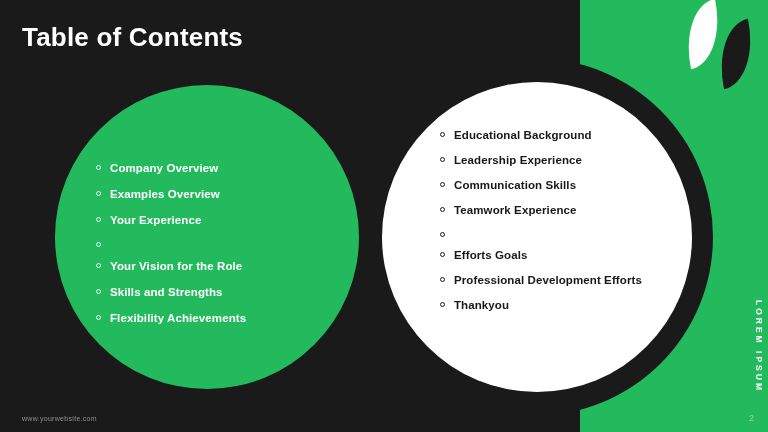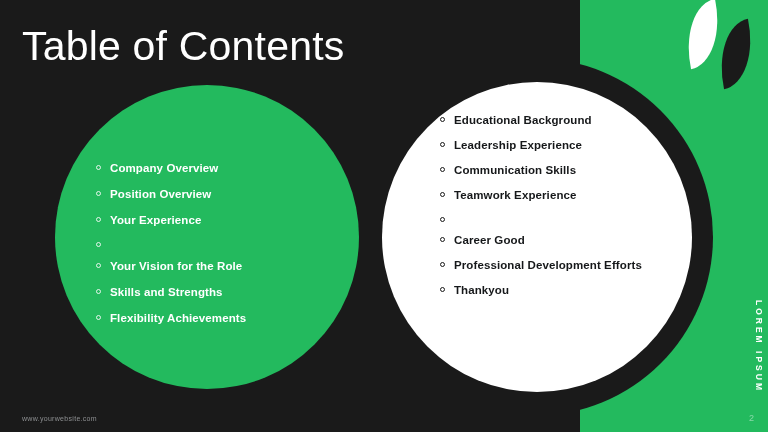--- a/index.html
+++ b/index.html
@@ -67,22 +67,22 @@
     border-radius: 100% 0 100% 0;
     transform: rotate(-12deg);
   }
 
   
   .title {
     position: absolute;
     left: 22px;
     top: 22px;
     color: #ffffff;
-    font-size: 41px;
-    font-weight: 400;
+    font-size: 26px;
+    font-weight: 700;
     letter-spacing: 0.2px;
     line-height: 1.2;
     white-space: nowrap;
   }
 
   
   .circle-green {
     position: absolute;
     left: 55px;
     top: 85px;
@@ -107,21 +107,21 @@
     margin: 0;
     padding: 0;
   }
   .toc-list.left {
     left: 96px;
     top: 161px;
     width: 250px;
   }
   .toc-list.right {
     left: 440px;
-    top: 113px;
+    top: 128px;
     width: 232px;
   }
   .toc-item {
     display: flex;
     align-items: flex-start;
     font-size: 11.5px;
     font-weight: 700;
     letter-spacing: 0.1px;
     line-height: 1.22;
     margin-bottom: 11.8px;
@@ -196,21 +196,21 @@
   <div class="title">Table of Contents</div>
 
   <div class="circle-green"></div>
   <ul class="toc-list left" id="left-list">
       <li class="toc-item">
         <span class="toc-bullet"></span>
         <span class="toc-text">Company Overview</span>
       </li>
       <li class="toc-item">
         <span class="toc-bullet"></span>
-        <span class="toc-text">Position Overview</span>
+        <span class="toc-text">Examples Overview</span>
       </li>
       <li class="toc-item">
         <span class="toc-bullet"></span>
         <span class="toc-text">Your Experience</span>
       </li>
       <li class="toc-item">
         <span class="toc-bullet"></span>
       </li>
       <li class="toc-item">
         <span class="toc-bullet"></span>
@@ -242,21 +242,21 @@
       </li>
       <li class="toc-item">
         <span class="toc-bullet"></span>
         <span class="toc-text">Teamwork Experience</span>
       </li>
       <li class="toc-item">
         <span class="toc-bullet"></span>
       </li>
       <li class="toc-item">
         <span class="toc-bullet"></span>
-        <span class="toc-text">Career Good</span>
+        <span class="toc-text">Efforts Goals</span>
       </li>
       <li class="toc-item">
         <span class="toc-bullet"></span>
         <span class="toc-text">Professional Development Efforts</span>
       </li>
       <li class="toc-item">
         <span class="toc-bullet"></span>
         <span class="toc-text">Thankyou</span>
       </li>
     </ul>

